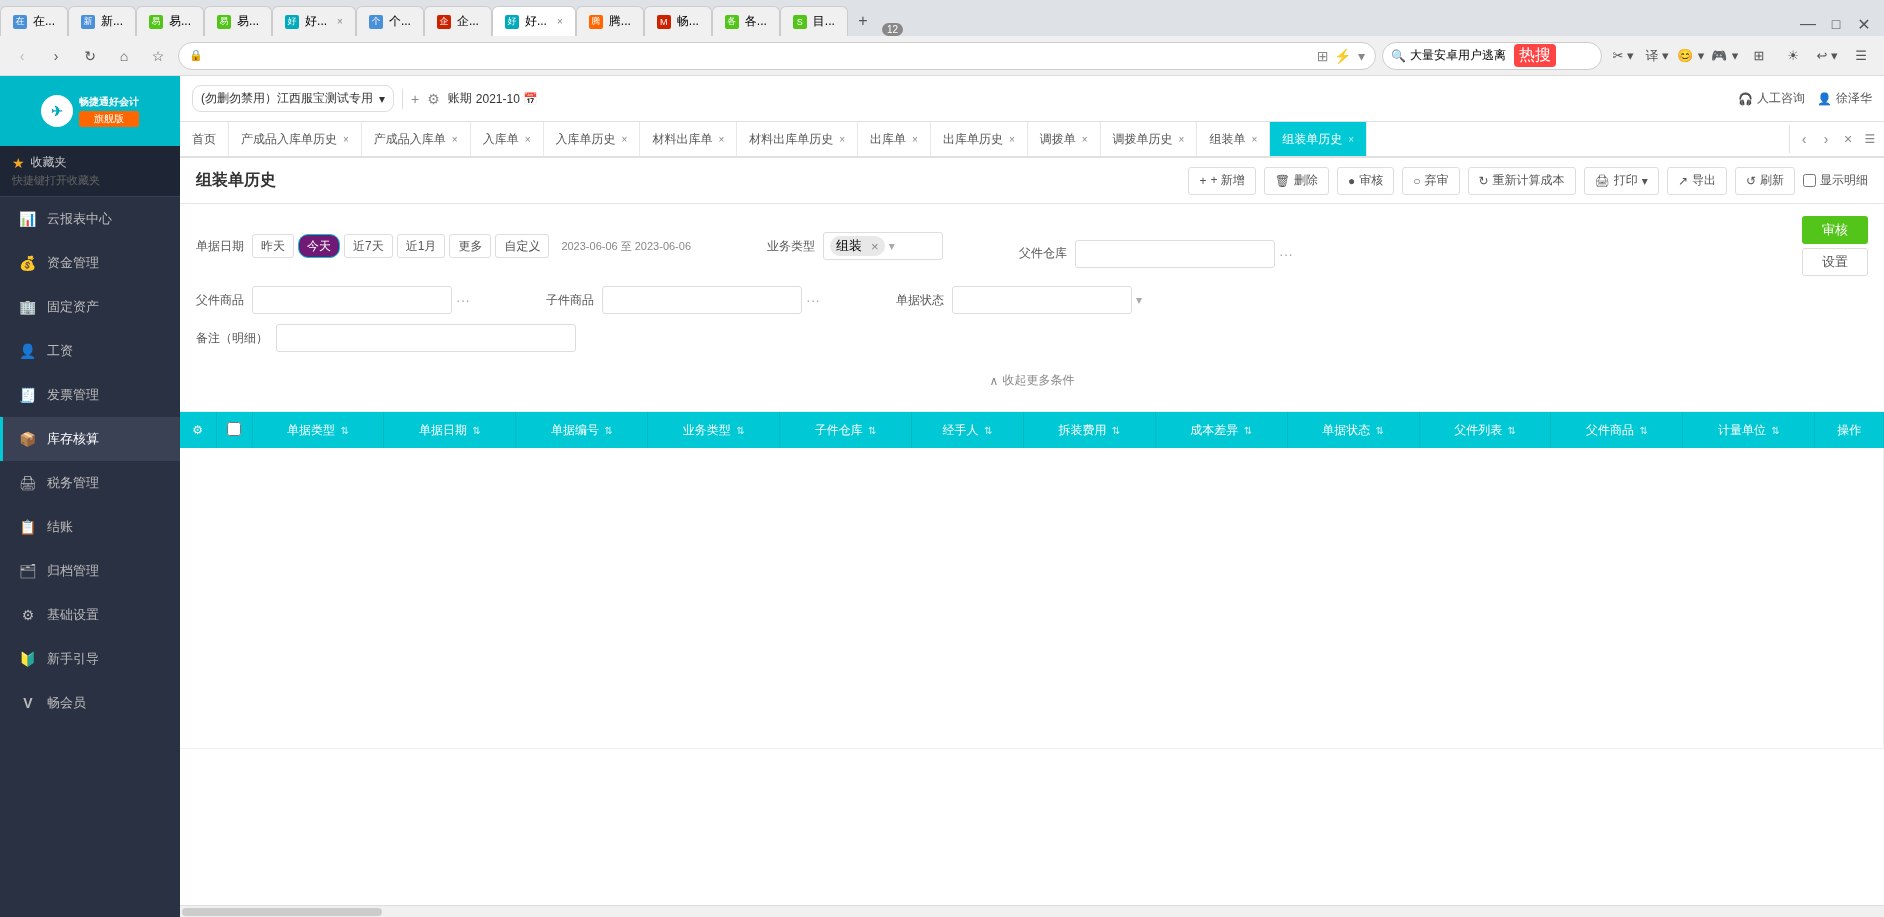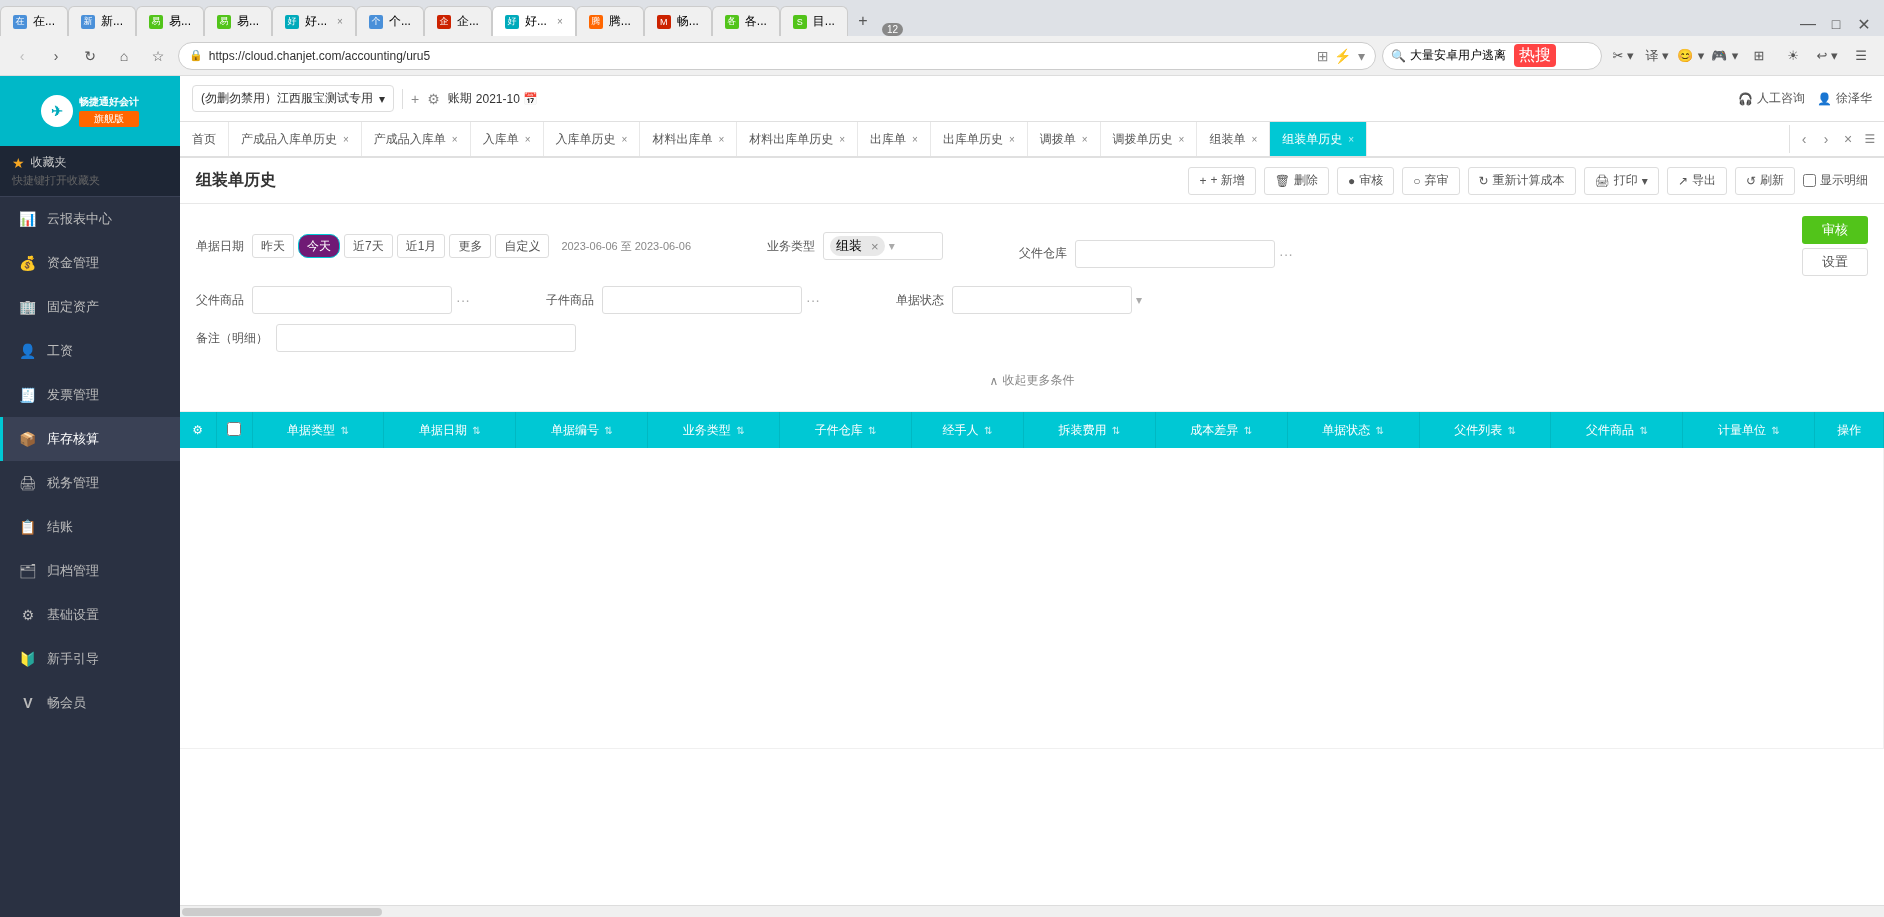--- a/index.html
+++ b/index.html
@@ -38,21 +38,21 @@
     .sidebar-item { height: 44px; display: flex; align-items: center; padding: 0 16px; gap: 10px; cursor: pointer; color: #bbb; border-left: 3px solid transparent; }
     .sidebar-item.active { background: #3a4155; color: #fff; border-left-color: #00c8d4; }
     .sidebar-item .item-icon { width: 18px; text-align: center; font-size: 14px; }
     .sidebar-item .item-label { font-size: 13px; }
 
     
     .main-content { flex: 1; display: flex; flex-direction: column; overflow: hidden; background: #f5f5f5; }
 
     
     .top-bar { height: 46px; background: #fff; display: flex; align-items: center; padding: 0 12px; gap: 8px; border-bottom: 1px solid #e0e0e0; flex-shrink: 0; }
-    .company-selector { display: flex; align-items: center; gap: 6px; padding: 4px 8px; border: 1px solid #ddd; border-radius: 4px; cursor: pointer; font-size: 12px; color: #333; }
+    .company-selector { display: flex; align-items: center; gap: 6px; padding: 4px 8px; border: 1px solid #ddd; border-radius: 9px; cursor: pointer; font-size: 12px; color: #333; }
     .period-selector { display: flex; align-items: center; gap: 4px; font-size: 12px; color: #333; }
     .top-bar-right { margin-left: auto; display: flex; align-items: center; gap: 12px; }
     .service-btn { display: flex; align-items: center; gap: 4px; font-size: 12px; color: #555; cursor: pointer; }
     .user-info { display: flex; align-items: center; gap: 4px; font-size: 12px; color: #555; cursor: pointer; }
 
     
     .nav-tabs { height: 36px; background: #fff; display: flex; align-items: center; padding: 0; border-bottom: 2px solid #e0e0e0; overflow-x: auto; flex-shrink: 0; }
     .nav-tabs::-webkit-scrollbar { height: 0; }
     .nav-tab { height: 36px; padding: 0 12px; display: flex; align-items: center; gap: 4px; font-size: 12px; color: #555; cursor: pointer; white-space: nowrap; border-right: 1px solid #e8e8e8; flex-shrink: 0; }
     .nav-tab.active { background: #00c8d4; color: white; }
@@ -169,21 +169,20 @@
   </div>
 
   <div class="browser-controls">
     <div class="nav-btn disabled">‹</div>
     <div class="nav-btn">›</div>
     <div class="nav-btn">↻</div>
     <div class="nav-btn">⌂</div>
     <div class="nav-btn">☆</div>
     <div class="address-bar">
       <span class="lock-icon">🔒</span>
-      <span class="url-text">https://cloud.chanjet.com/accounting/uru5</span>
       <span style="font-size:14px;color:#888;margin-left:auto;">⊞</span>
       <span style="font-size:14px;color:#888;">⚡</span>
       <span style="font-size:14px;color:#888;">▾</span>
     </div>
     <div class="search-bar">
       <span>🔍</span>
       <span>大量安卓用户逃离</span>
       <span style="background:#ff4444;color:white;font-size:16px;padding:1px 5px;border-radius:4px;margin-left:4px;">热搜</span>
     </div>
     <div class="toolbar-icons">

